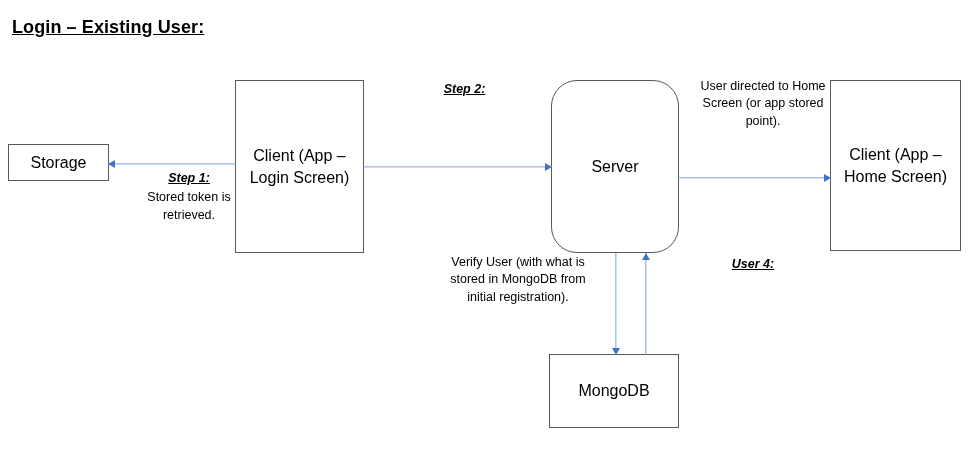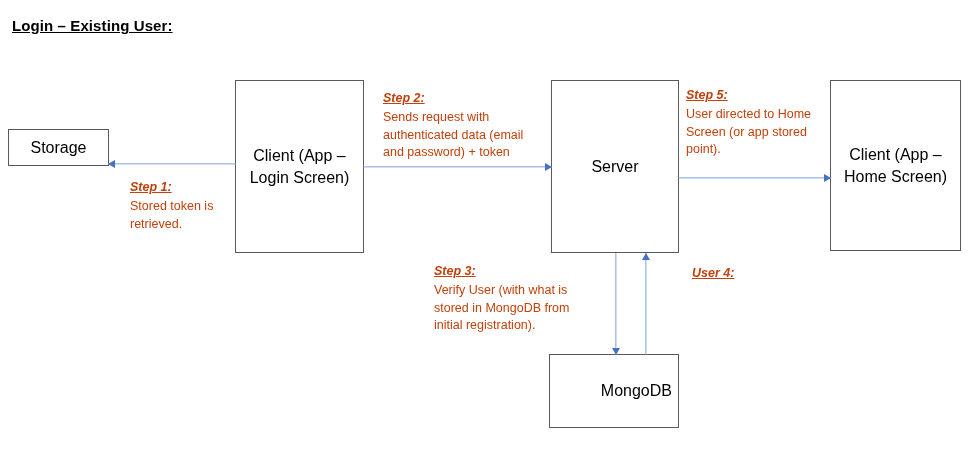--- a/index.html
+++ b/index.html
@@ -15,21 +15,21 @@
     position: relative;
     width: 975px;
     height: 461px;
     background: #ffffff;
     overflow: hidden;
   }
   .title {
     position: absolute;
     left: 12px;
     top: 17px;
-    font-size: 15px;
+    font-size: 18px;
     font-weight: bold;
     text-decoration: underline;
     letter-spacing: 0.1px;
     white-space: nowrap;
   }
   .node {
     position: absolute;
     box-sizing: border-box;
     border: 1.4px solid #595959;
     background: #ffffff;
@@ -41,25 +41,24 @@
     line-height: 1.35;
     color: #000000;
   }
   .node .node-label {
     display: block;
     padding: 0 6px;
     white-space: pre-line;
   }
   .steplabel {
     position: absolute;
-    text-align: left;
+    text-align: center;
     font-size: 12.5px;
     line-height: 1.38;
-    color: #c2410c;
-    margin-top: 9px;
+    color: #000000;
   }
   .steplabel .step-head {
     display: block;
     font-style: italic;
     font-weight: bold;
     text-decoration: underline;
     font-size: 12.5px;
     margin-bottom: 2px;
   }
   .steplabel .step-body {
@@ -124,35 +123,35 @@
     border-right: 4.2px solid transparent;
     border-bottom: 7.5px solid #4472c4;
   }
 </style>
 </head>
 <body>
 
 <div id="canvas">
   <div class="title">Login – Existing User:</div>
   <div id="nodes-layer">
-      <div class="node" style="left: 8px; top: 129px; width: 101px; height: 37px;">
+      <div class="node" style="left: 8px; top: 144px; width: 101px; height: 37px;">
         <span class="node-label">Storage</span>
       </div>
       <div class="node" style="left: 235px; top: 80px; width: 129px; height: 173px;">
         <span class="node-label">Client (App –
 Login Screen)</span>
       </div>
-      <div class="node" style="left: 551px; top: 80px; width: 128px; height: 173px;">
+      <div class="node" style="left: 551px; top: 80px; width: 128px; height: 173px; border-radius: 26px;">
         <span class="node-label">Server</span>
       </div>
       <div class="node" style="left: 830px; top: 80px; width: 131px; height: 171px;">
         <span class="node-label">Client (App –
 Home Screen)</span>
       </div>
-      <div class="node" style="left: 549px; top: 354px; width: 130px; height: 74px; justify-content: flex-end;">
+      <div class="node" style="left: 549px; top: 354px; width: 130px; height: 74px;">
         <span class="node-label">MongoDB</span>
       </div>
     </div>
   <div id="arrows-layer">
       <div class="arrow-h" style="left: 108px; top: 158px; width: 128px; height: 11px;">
         <div class="shaft"></div>
         <div class="head left"></div>
       </div>
       <div class="arrow-h" style="left: 363px; top: 161px; width: 189px; height: 11px;">
         <div class="shaft"></div>
@@ -172,33 +171,28 @@
       </div>
     </div>
   <div id="steps-layer">
       <div class="steplabel" style="left: 130px; top: 170px; width: 118px;">
         <span class="step-head">Step 1:</span>
         <span class="step-body">Stored token is
 retrieved.</span>
       </div>
       <div class="steplabel" style="left: 383px; top: 81px; width: 163px;">
         <span class="step-head">Step 2:</span>
-        <span class="step-body">Sends request with
-authenticated data (email
-and password) + token</span>
       </div>
       <div class="steplabel" style="left: 434px; top: 254px; width: 168px;">
-        <span class="step-head">Step 3:</span>
         <span class="step-body">Verify User (with what is
 stored in MongoDB from
 initial registration).</span>
       </div>
       <div class="steplabel" style="left: 692px; top: 256px; width: 122px;">
         <span class="step-head">User 4:</span>
       </div>
       <div class="steplabel" style="left: 686px; top: 78px; width: 154px;">
-        <span class="step-head">Step 5:</span>
         <span class="step-body">User directed to Home
 Screen (or app stored
 point).</span>
       </div>
     </div>
 </div>
 
 </body></html>

